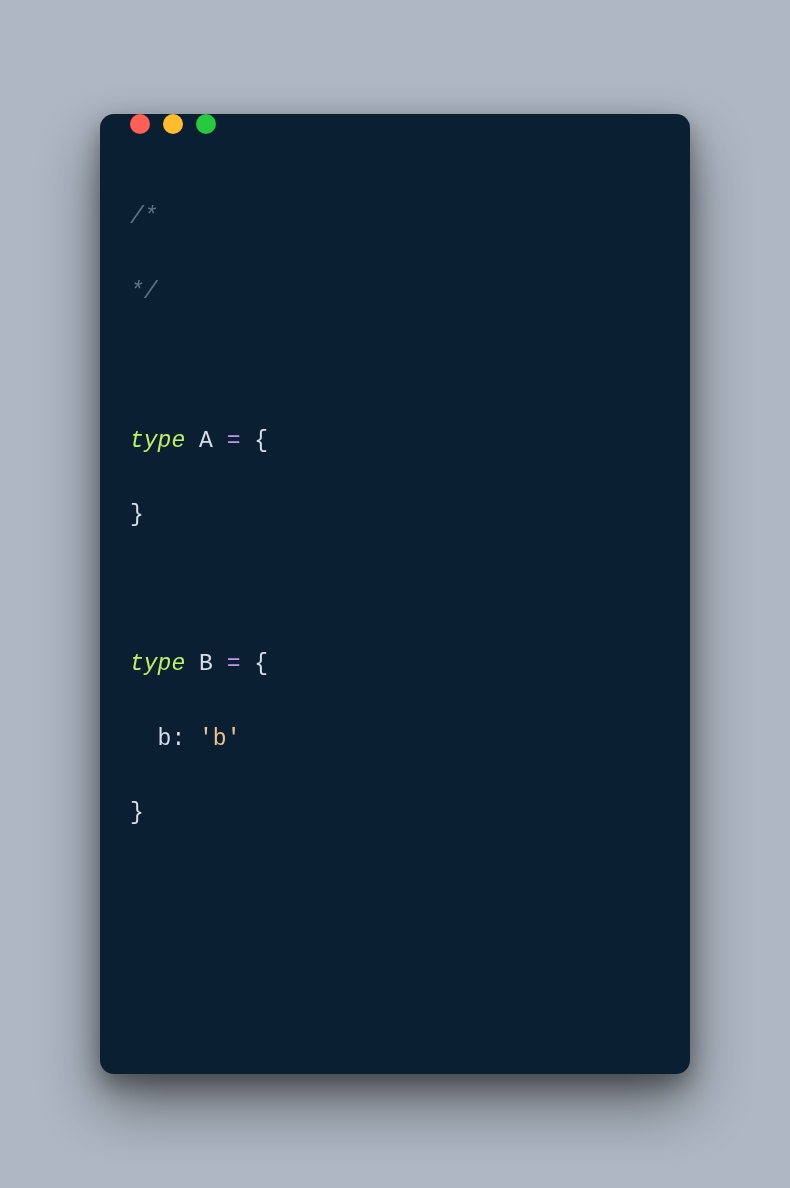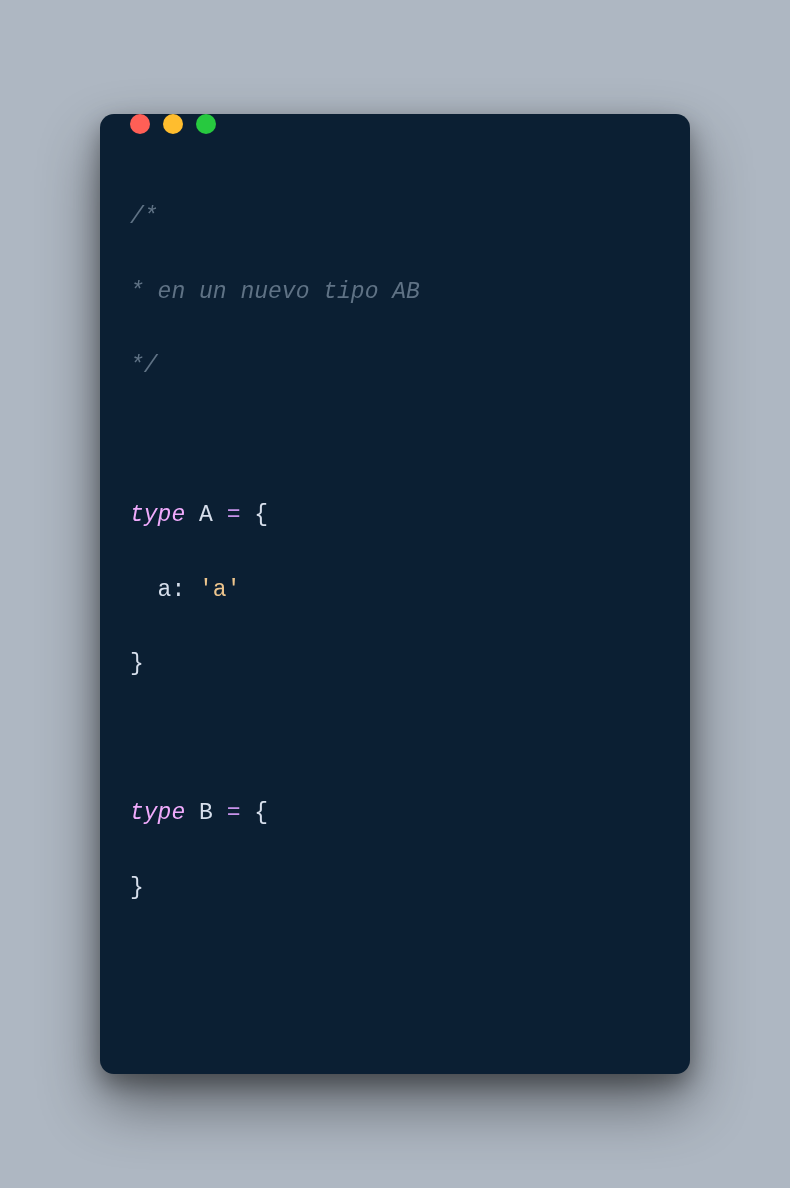--- a/index.html
+++ b/index.html
@@ -38,46 +38,45 @@
   .dot.yellow { background: #ffbd2e; }
   .dot.green  { background: #27c93f; }
   .code {
     padding: 28px 30px 30px 30px;
     font-size: 23px;
     line-height: 1.62;
     color: #d6deeb;
     white-space: pre;
   }
   .cm   { color: #5f7285; font-style: italic; }      
-  .kw   { color: #f0abfc; font-style: italic; }      
+  .kw   { color: #bef264; font-style: italic; }      
   .id   { color: #d6deeb; }                           
   .op   { color: #c792ea; }                           
   .pn   { color: #d6deeb; }                           
   .str  { color: #ecc48d; }                           
   .line { display: block; }
 </style>
 </head>
 <body>
 
 <div class="window">
   <div class="titlebar">
     <span class="dot red"></span>
     <span class="dot yellow"></span>
     <span class="dot green"></span>
   </div>
   <div class="code">
 <span class="line"><span class="cm">/*</span></span>
-<span class="line"><span class="cm">* en un nuevo tipo AB</span></span>
 <span class="line"><span class="cm">*/</span></span>
 <span class="line"> </span>
 <span class="line"><span class="kw">type</span><span class="id"> </span><span class="id">A</span><span class="id"> </span><span class="op">=</span><span class="id"> </span><span class="pn">{</span></span>
-<span class="line"><span class="id">  </span><span class="id">a</span><span class="pn">:</span><span class="id"> </span><span class="str">'a'</span></span>
 <span class="line"><span class="pn">}</span></span>
 <span class="line"> </span>
 <span class="line"><span class="kw">type</span><span class="id"> </span><span class="id">B</span><span class="id"> </span><span class="op">=</span><span class="id"> </span><span class="pn">{</span></span>
+<span class="line"><span class="id">  </span><span class="id">b</span><span class="pn">:</span><span class="id"> </span><span class="str">'b'</span></span>
 <span class="line"><span class="pn">}</span></span>
 
 
 
 
 
   </div>
 </div>
 
 </body></html>

